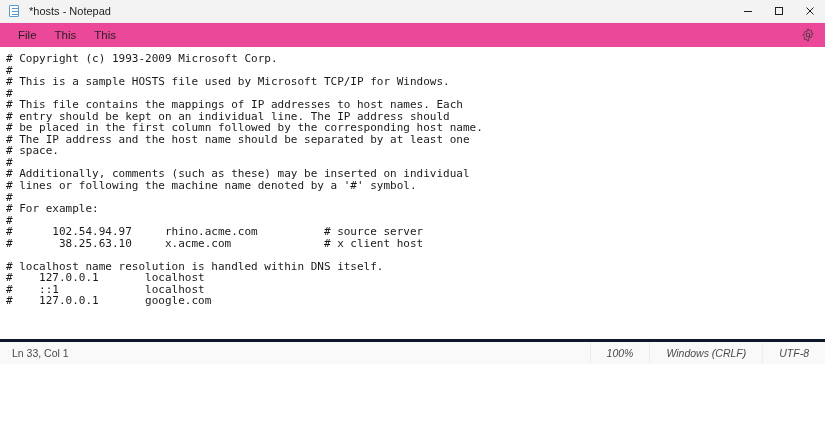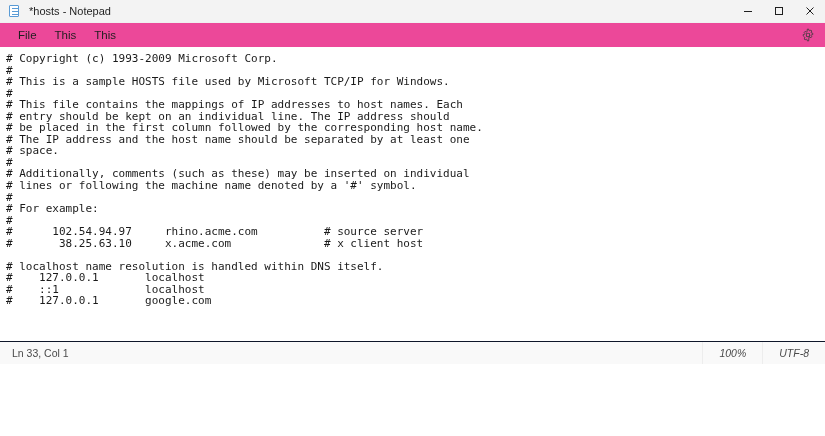--- a/index.html
+++ b/index.html
@@ -144,21 +144,21 @@
   }
   @keyframes blink { 50% { opacity: 0; } }
 
   
   .statusbar {
     height: 22px;
     min-height: 22px;
     display: flex;
     align-items: center;
     background: #f9f9f9;
-    border-top: 1px solid #0f172a;
+    border-top: 3px solid #0f172a;
     font-size: 10.5px;
     color: #4a4a4a;
   }
   .status-left {
     padding-left: 12px;
   }
   .status-right {
     margin-left: auto;
     display: flex;
     align-items: center;
@@ -242,17 +242,18 @@
 # localhost name resolution is handled within DNS itself.
 #    127.0.0.1       localhost
 #    ::1             localhost
 #    127.0.0.1       google.com</div>
   </div>
 
   <div class="statusbar">
     <div class="status-left">Ln 33, Col 1</div>
     <div class="status-right">
       <div class="status-cell">100%</div>
+      <div class="status-cell">Windows (CRLF)</div>
       <div class="status-cell">UTF-8</div>
     </div>
   </div>
 
 </div>
 
 </body></html>

